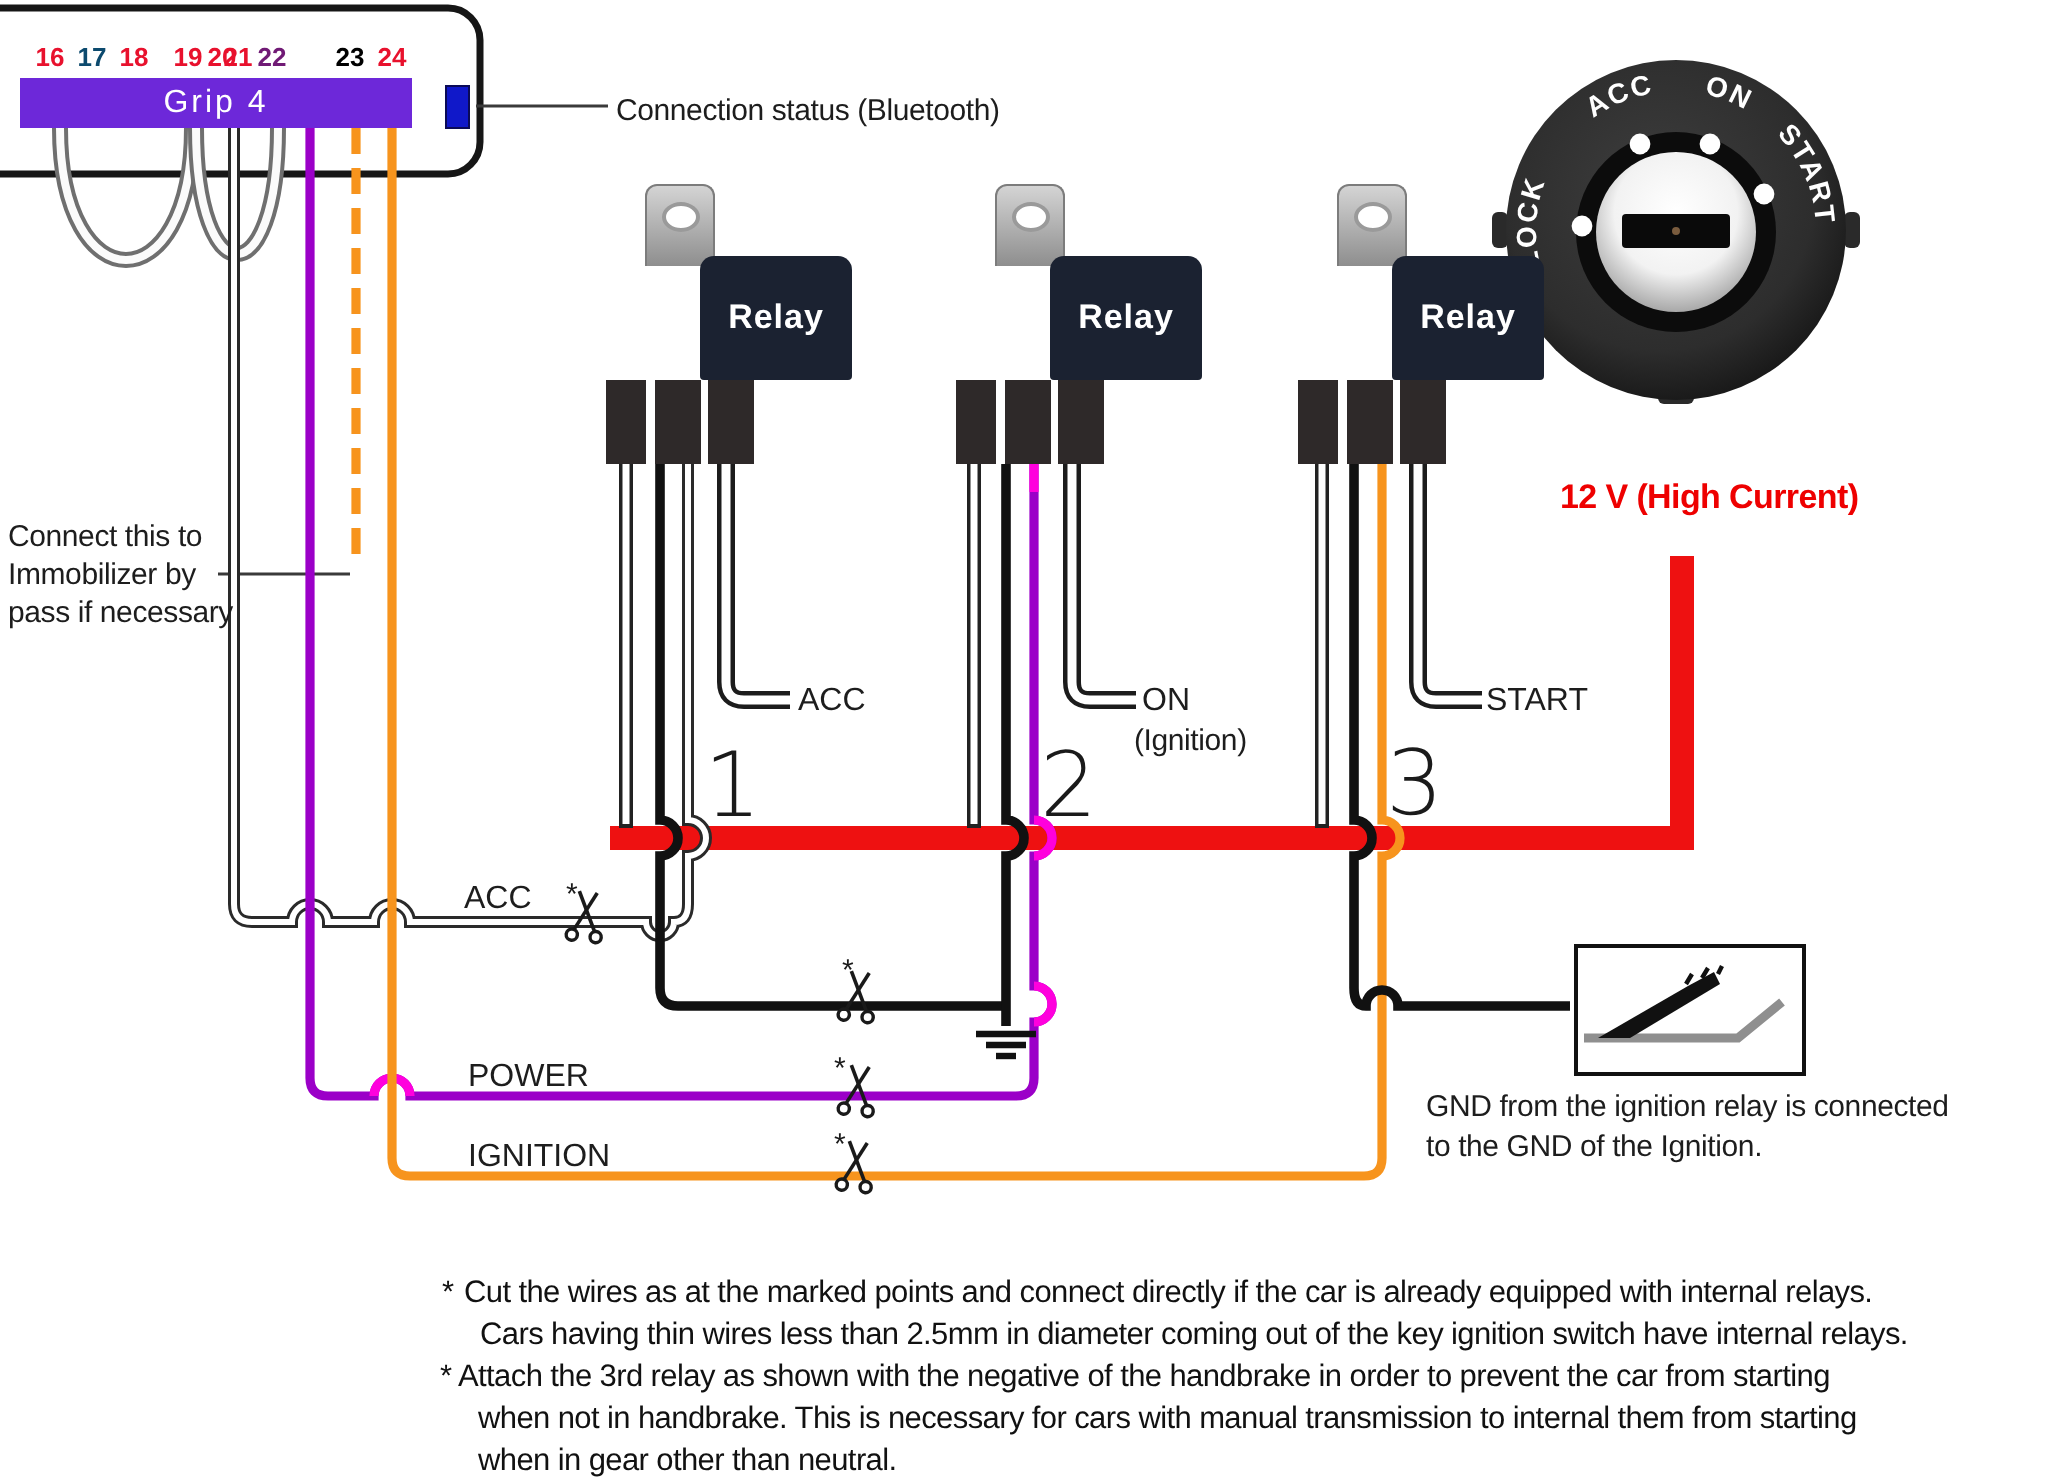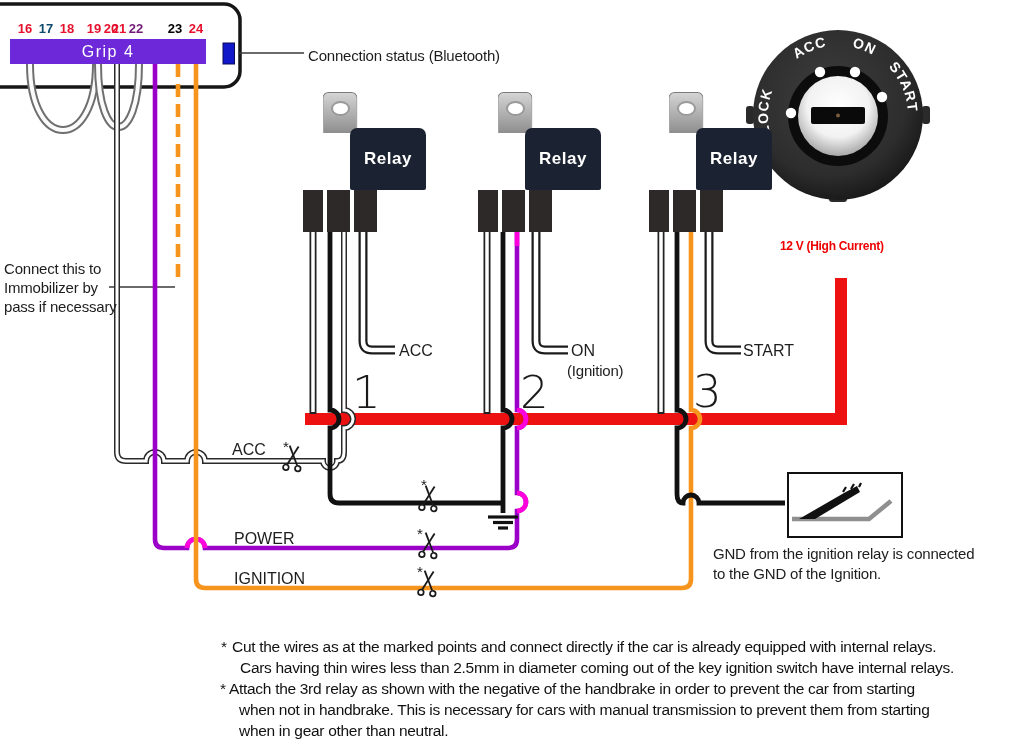--- a/index.html
+++ b/index.html
@@ -16,21 +16,21 @@
               background:linear-gradient(180deg,#d4d4d4,#8e8e8e);border:1px solid #7c7c7c;border-bottom:none;
               border-radius:6px 6px 0 0;}
   .relay .hole{position:absolute;left:50%;top:8px;transform:translateX(-50%);width:15px;height:11px;
                background:#fff;border:2px solid #9a9a9a;border-radius:50%;}
   .relay .body{position:absolute;left:0;top:36px;width:100%;height:62px;background:#1b2231;
                border-radius:7px 7px 2px 2px;display:flex;align-items:center;justify-content:center;
                color:#fff;font-size:17px;font-weight:600;letter-spacing:.5px;margin-left:48px;}
   .relay .base{position:absolute;left:1px;right:1px;top:98px;height:42px;
                background:linear-gradient(90deg,#2e2929 0 27%,#fff 27% 33%,#2e2929 33% 64%,#fff 64% 69%,#2e2929 69% 100%);}
   .bignum{position:absolute;font-family:"DejaVu Sans",sans-serif;font-weight:200;font-size:45px;color:#1a1a1a;line-height:45px;}
-  .red-label{position:absolute;font-size:12px;font-weight:bold;letter-spacing:-0.3px;white-space:nowrap;}
+  .red-label{position:absolute;font-size:17px;font-weight:bold;letter-spacing:-0.3px;white-space:nowrap;}
   .fn{position:absolute;font-size:15.5px;letter-spacing:-0.3px;white-space:nowrap;line-height:20px;color:#111;}
   .hb-box{position:absolute;left:787px;top:472px;width:112px;height:62px;border:2.5px solid #111;background:#fff;}
 </style>
 </head>
 <body>
 
 <div class="canvas">
 
   <svg width="1024" height="741" viewBox="0 0 1024 741">
     <defs>
@@ -227,17 +227,17 @@
     <div>GND from the ignition relay is connected</div>
     <div>to the GND of the Ignition.</div>
   </div>
 
   <div>
     <div class="fn" style="left:221px;top:637px">*</div>
     <div class="fn" style="left:232px;top:637px">Cut the wires as at the marked points  and connect directly if the car is already equipped with internal relays.</div>
     <div class="fn" style="left:240px;top:658px">Cars having thin wires less than 2.5mm in diameter coming out of the key ignition switch have internal relays.</div>
     <div class="fn" style="left:220px;top:679px">*</div>
     <div class="fn" style="left:229px;top:679px">Attach the 3rd relay as shown with the negative of the handbrake in order to prevent the car from starting</div>
-    <div class="fn" style="left:239px;top:700px">when not in handbrake. This is necessary for cars with manual transmission to prevent them from starting</div>
+    <div class="fn" style="left:239px;top:700px">when not in handbrake. This is necessary for cars with manual transmission to internal them from starting</div>
     <div class="fn" style="left:239px;top:721px">when in gear other than neutral.</div>
   </div>
 
 </div>
 
 </body></html>

